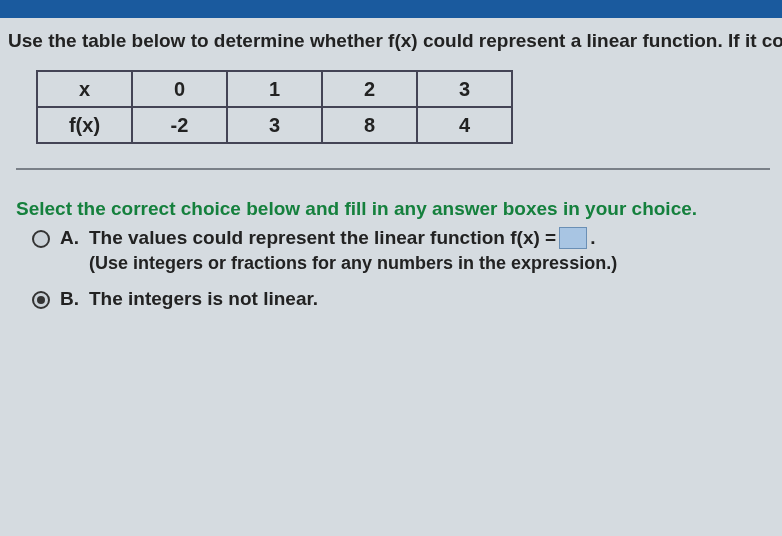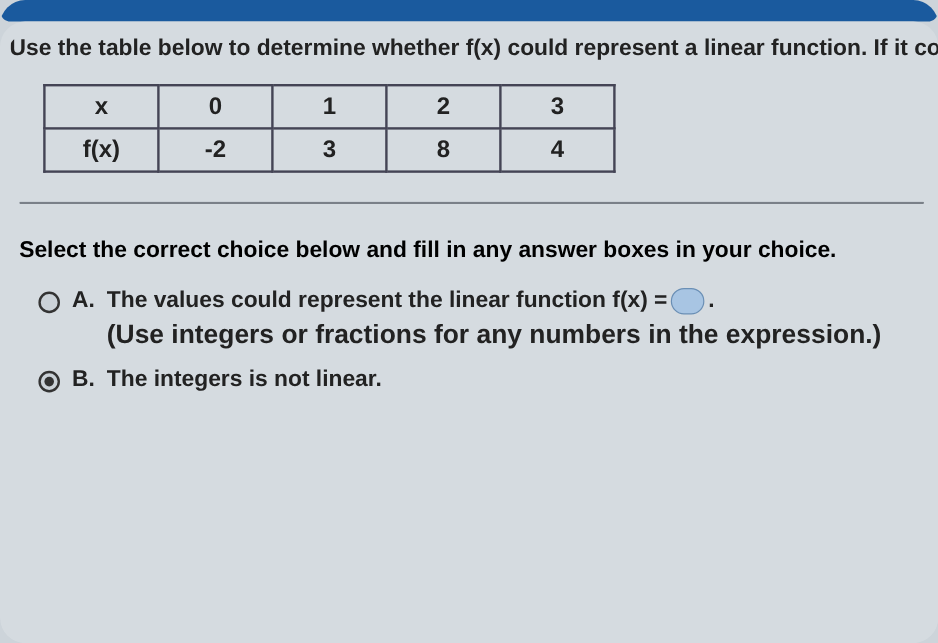--- a/index.html
+++ b/index.html
@@ -1,15 +1,15 @@
 <!DOCTYPE html>
 <html><head>
   <meta charset="utf-8">
   <style>
-    * { margin: 0; padding: 0; box-sizing: border-box; border-radius: 21px; }
+    * { margin: 0; padding: 0; box-sizing: border-box; }
     body {
       width: 782px;
       height: 536px;
       font-family: Arial, Helvetica, sans-serif;
       background: #cdd4da;
       position: relative;
       overflow: hidden;
     }
     .top-bar {
       height: 18px;
@@ -48,22 +48,22 @@
       color: #222;
     }
     .hr-line {
       border: none;
       border-top: 2px solid #7a8088;
       margin: 24px 12px 24px 8px;
     }
     .select-text {
       font-size: 19px;
       font-weight: bold;
-      color: #000000;
-      margin: 28px 0 20px 8px;
+      color: #15803d;
+      margin: 28px 0 7px 8px;
     }
     .choice-row {
       display: flex;
       align-items: flex-start;
       margin-left: 24px;
       margin-bottom: 14px;
     }
     .radio {
       width: 18px;
       height: 18px;
@@ -105,21 +105,21 @@
     .answer-box {
       display: inline-block;
       width: 28px;
       height: 22px;
       background: #a8c5e3;
       border: 1px solid #6a8fb5;
       margin: 0 3px;
       vertical-align: middle;
     }
     .hint {
-      font-size: 22px;
+      font-size: 18px;
       font-weight: bold;
       color: #222;
       margin-top: 4px;
     }
   </style>
 </head>
 <body>
 
 <div class="top-bar"></div>
 

